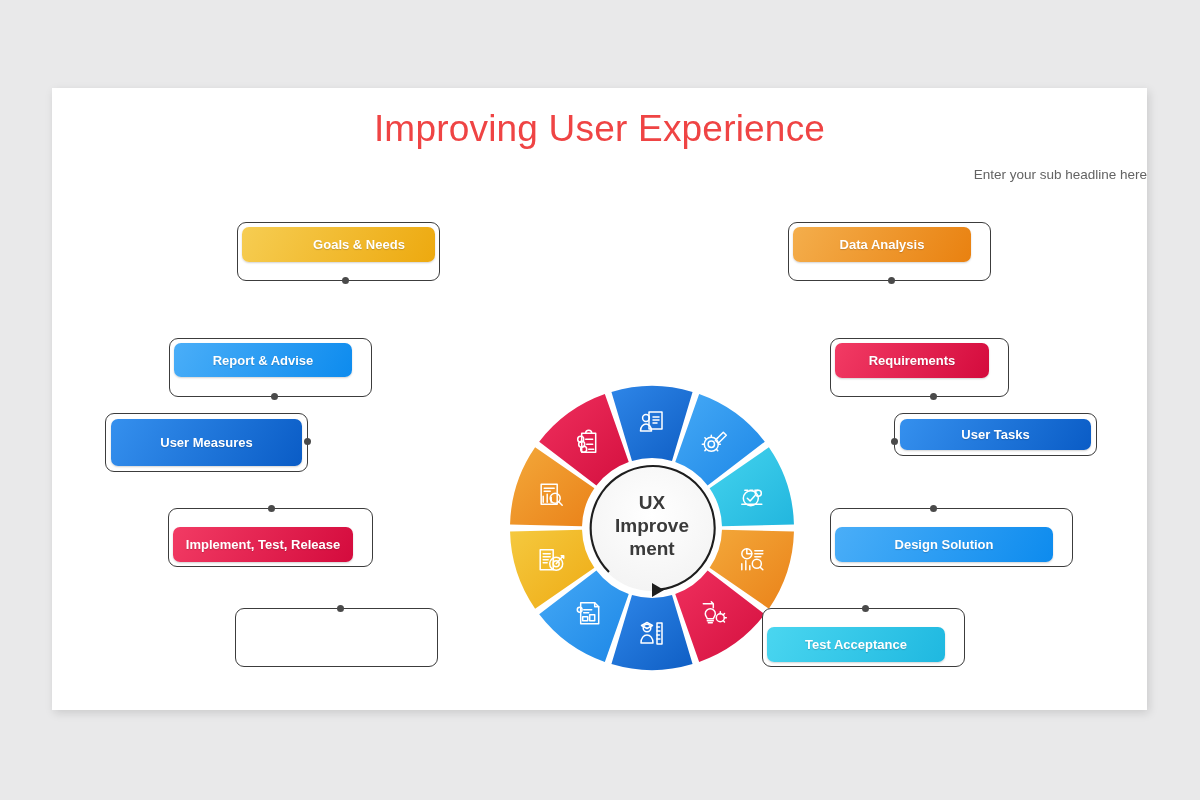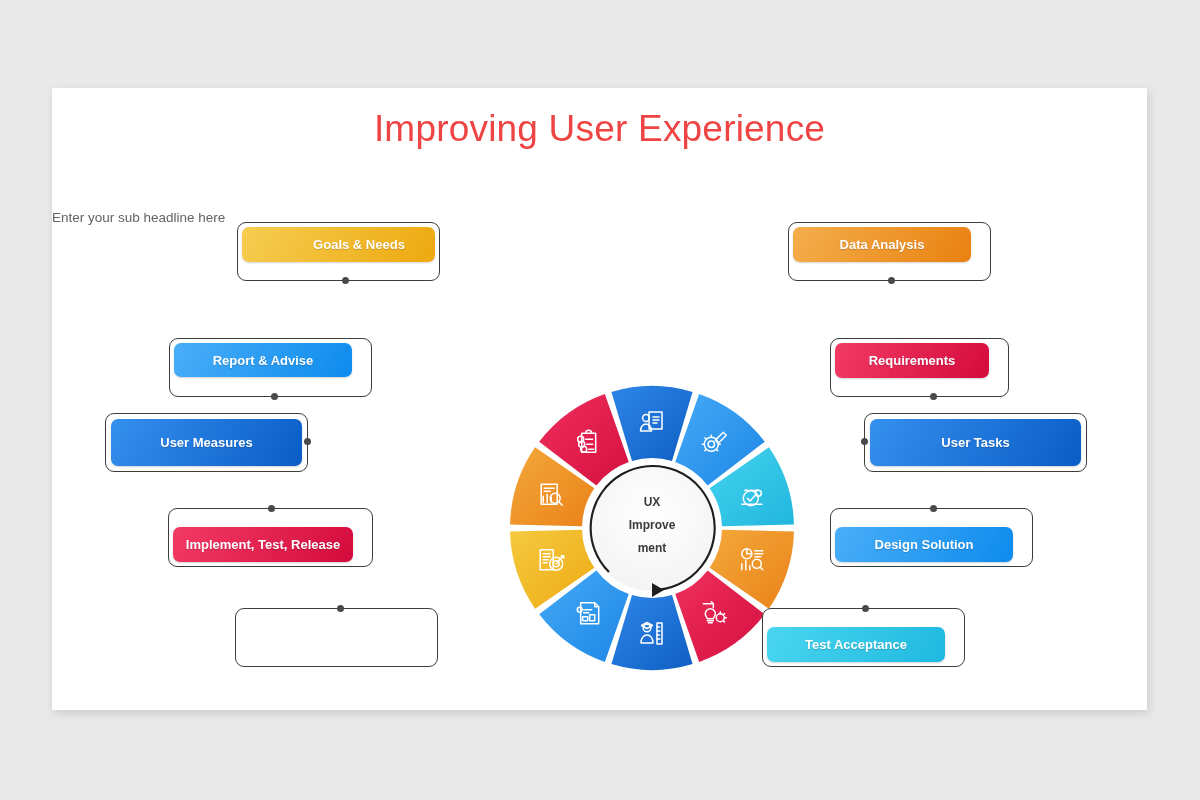--- a/index.html
+++ b/index.html
@@ -16,31 +16,31 @@
     box-shadow:2px 3px 9px rgba(0,0,0,0.13);
   }
   #title{
     position:absolute;left:0;top:20px;width:100%;
     text-align:center;
     font-size:37px;color:#ef4444;font-weight:400;
     letter-spacing:.2px;
   }
   #subtitle{
     position:absolute;left:0;top:79px;width:100%;
-    text-align:left;
-    font-size:13.5px;color:#636363;font-weight:400;margin-top:43px;
+    text-align:right;
+    font-size:13.5px;color:#636363;font-weight:400;
   }
   
   #wires{position:absolute;left:0;top:0;width:1200px;height:800px;pointer-events:none;}
   
   #donut{position:absolute;left:455px;top:295px;width:290px;height:290px;}
   .hubtext{
     position:absolute;left:545px;top:403px;width:110px;
     text-align:center;line-height:23px;
-    font-size:12px;color:#3a3a3a;font-weight:700;
+    font-size:19px;color:#3a3a3a;font-weight:700;
   }
   
   .node{position:absolute;}
   .node .outer{
     position:absolute;left:0;top:0;width:100%;height:100%;
     border:1.4px solid #3c3c3c;border-radius:9px;background:#fff;
     box-sizing:border-box;
   }
   .node .inner{
     position:absolute;border-radius:7px;
@@ -276,29 +276,29 @@
   </div>
 
   <div class="node" style="left:778px;top:250px;width:179px;height:59px;">
     <div class="outer"></div>
     <div class="inner" style="left:5px;top:5px;right:20px;bottom:19px;background:linear-gradient(120deg,#f23b64,#d40b3d);">
       <span>Requirements</span>
     </div>
     <div class="dot" style="left:100px;bottom:-3px;"></div>
   </div>
 
-  <div class="node" style="left:812px;top:325px;width:203px;height:59px;padding-left:20px;">
+  <div class="node" style="left:842px;top:325px;width:203px;height:43px;">
     <div class="outer"></div>
     <div class="inner" style="left:6px;top:6px;right:6px;bottom:6px;background:linear-gradient(120deg,#3590ee,#0a5cc6);">
       <span>User Tasks</span>
     </div>
     <div class="dot" style="left:-3px;top:25px;"></div>
   </div>
 
-  <div class="node" style="left:778px;top:420px;width:203px;height:59px;border-radius:7px;">
+  <div class="node" style="left:778px;top:420px;width:243px;height:59px;border-radius:7px;">
     <div class="outer"></div>
     <div class="inner" style="left:5px;top:19px;right:20px;bottom:5px;background:linear-gradient(120deg,#4aaef8,#0d8bee);">
       <span>Design Solution</span>
     </div>
     <div class="dot" style="left:100px;top:-3px;"></div>
   </div>
 
   <div class="node" style="left:710px;top:520px;width:203px;height:59px;">
     <div class="outer"></div>
     <div class="inner" style="left:5px;top:19px;right:20px;bottom:5px;background:linear-gradient(120deg,#4ad6f0,#1fb8e0);">

